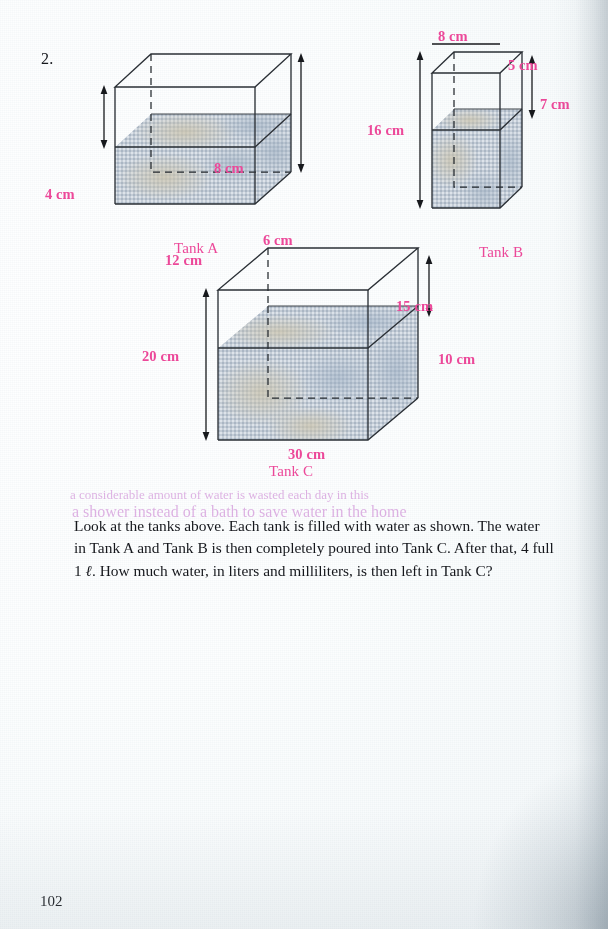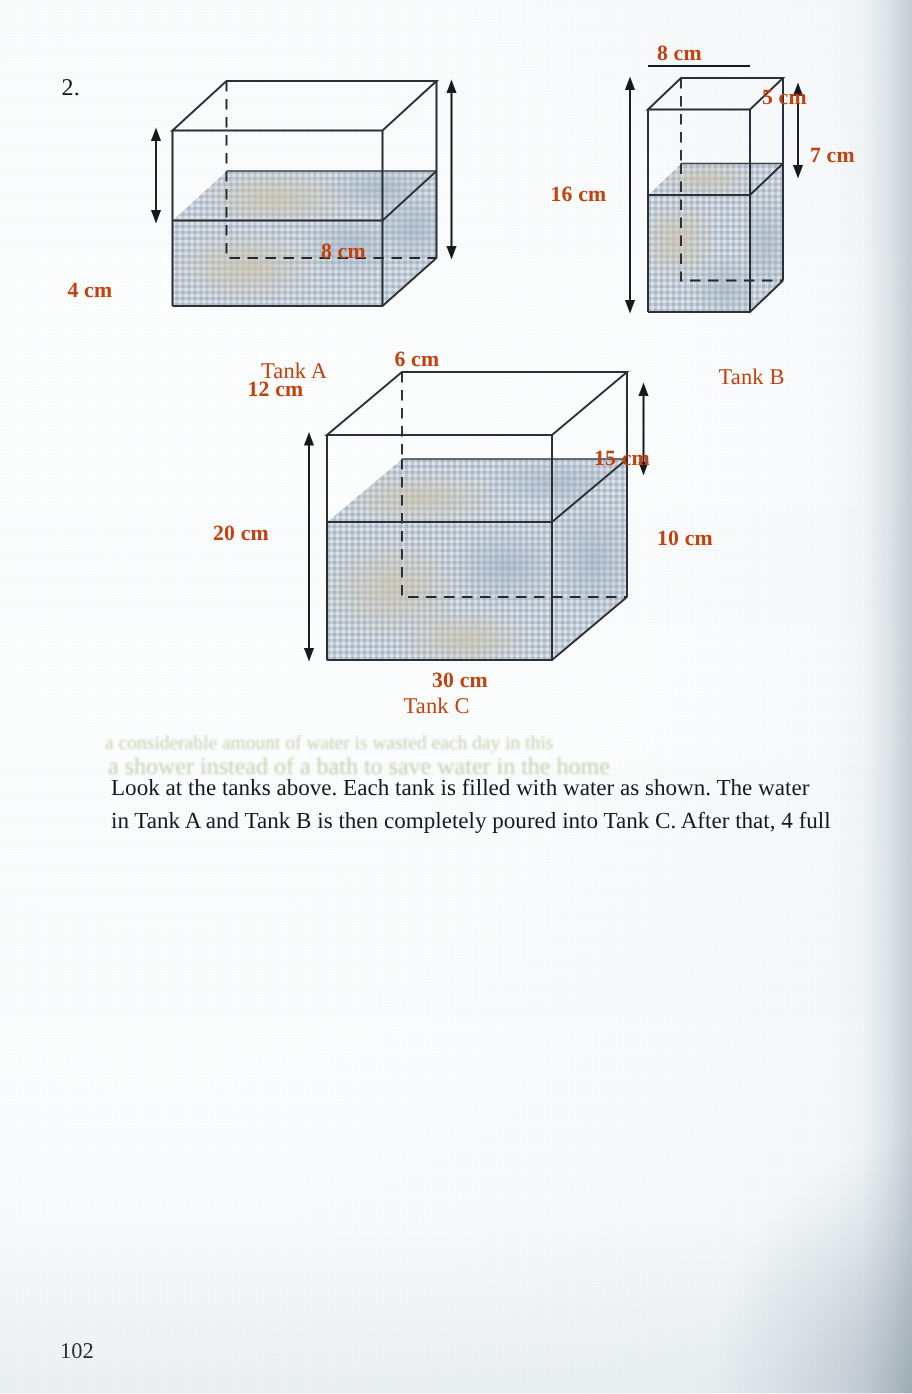--- a/index.html
+++ b/index.html
@@ -51,21 +51,21 @@
     position: absolute;
     right: 0; bottom: 0;
     width: 150px; height: 190px;
     pointer-events: none;
     background: radial-gradient(120% 120% at 100% 100%, rgba(120,136,148,.42) 0%, rgba(140,155,166,.18) 45%, rgba(160,175,185,0) 75%);
   }
   
   .ghost {
     position: absolute;
     pointer-events: none;
-    color: #4d7c0f;
+    color: #a21caf;
     opacity: .33;
     font-family: "Liberation Serif", serif;
     white-space: nowrap;
     filter: blur(0.6px);
   }
 
   
   .content { position: absolute; inset: 0; }
 
   .qnum {
@@ -75,21 +75,21 @@
     letter-spacing: .2px;
   }
 
   .tank { position: absolute; }
 
   
   .dim, .caption {
     position: absolute;
     font-family: "Liberation Serif", "DejaVu Serif", serif;
     font-size: 14.5px;
-    color: #c2410c;
+    color: #ec4899;
     white-space: nowrap;
     font-weight: 600;
     letter-spacing: .1px;
   }
   .caption {
     font-weight: 500;
     font-size: 15px;
   }
 
   svg { display: block; overflow: visible; }
@@ -361,20 +361,21 @@
     <div class="dim" style="left:196px; top:10px;">15 cm</div>
     <div class="dim" style="left:-58px; top:60px;">20 cm</div>
     <div class="dim" style="left:238px; top:63px;">10 cm</div>
     <div class="dim" style="left:88px; top:158px;">30 cm</div>
   </div>
   <div class="caption" style="left:269px; top:463px;">Tank C</div>
 
   <div class="prose">
     <div>Look at the tanks above. Each tank is filled with water as shown. The water</div>
     <div>in Tank A and Tank B is then completely poured into Tank C. After that, 4 full</div>
+    <div><span>1 </span><span class="ell">ℓ</span><span>.  How much water, in liters and milliliters, is then left in Tank C?</span></div>
   </div>
 
   <div class="folio">102</div>
 
 </div>
 
 <div class="scan-shadow-bottom"></div>
 <div class="scan-shadow-right"></div>
 <div class="scan-corner"></div>
 

